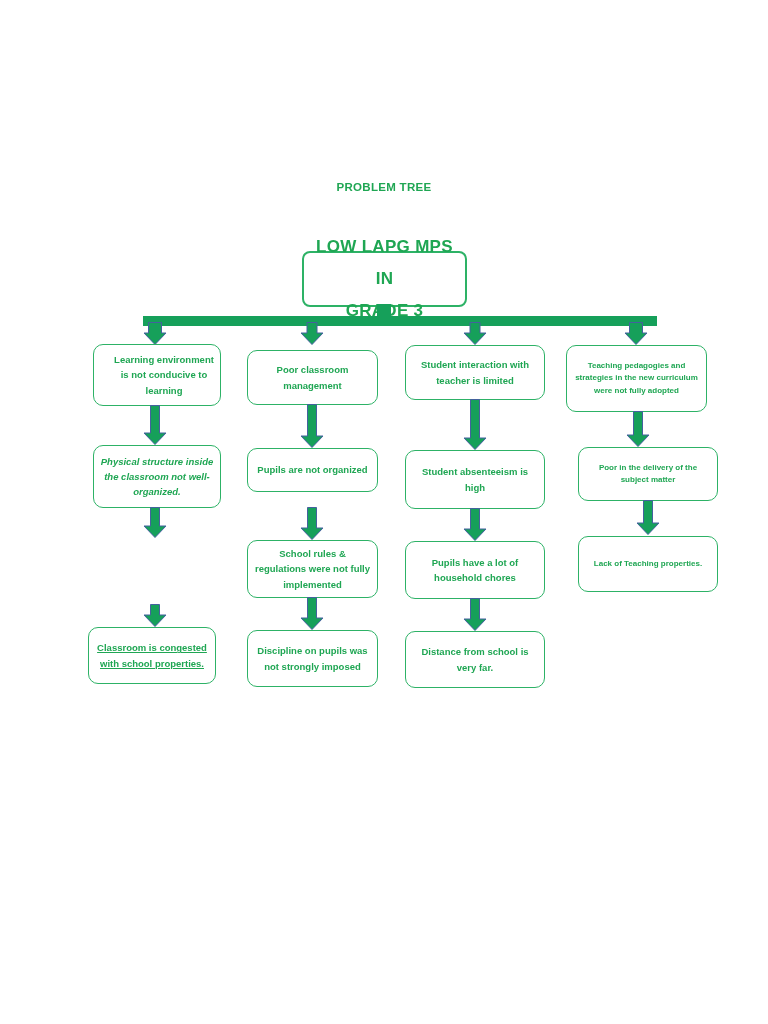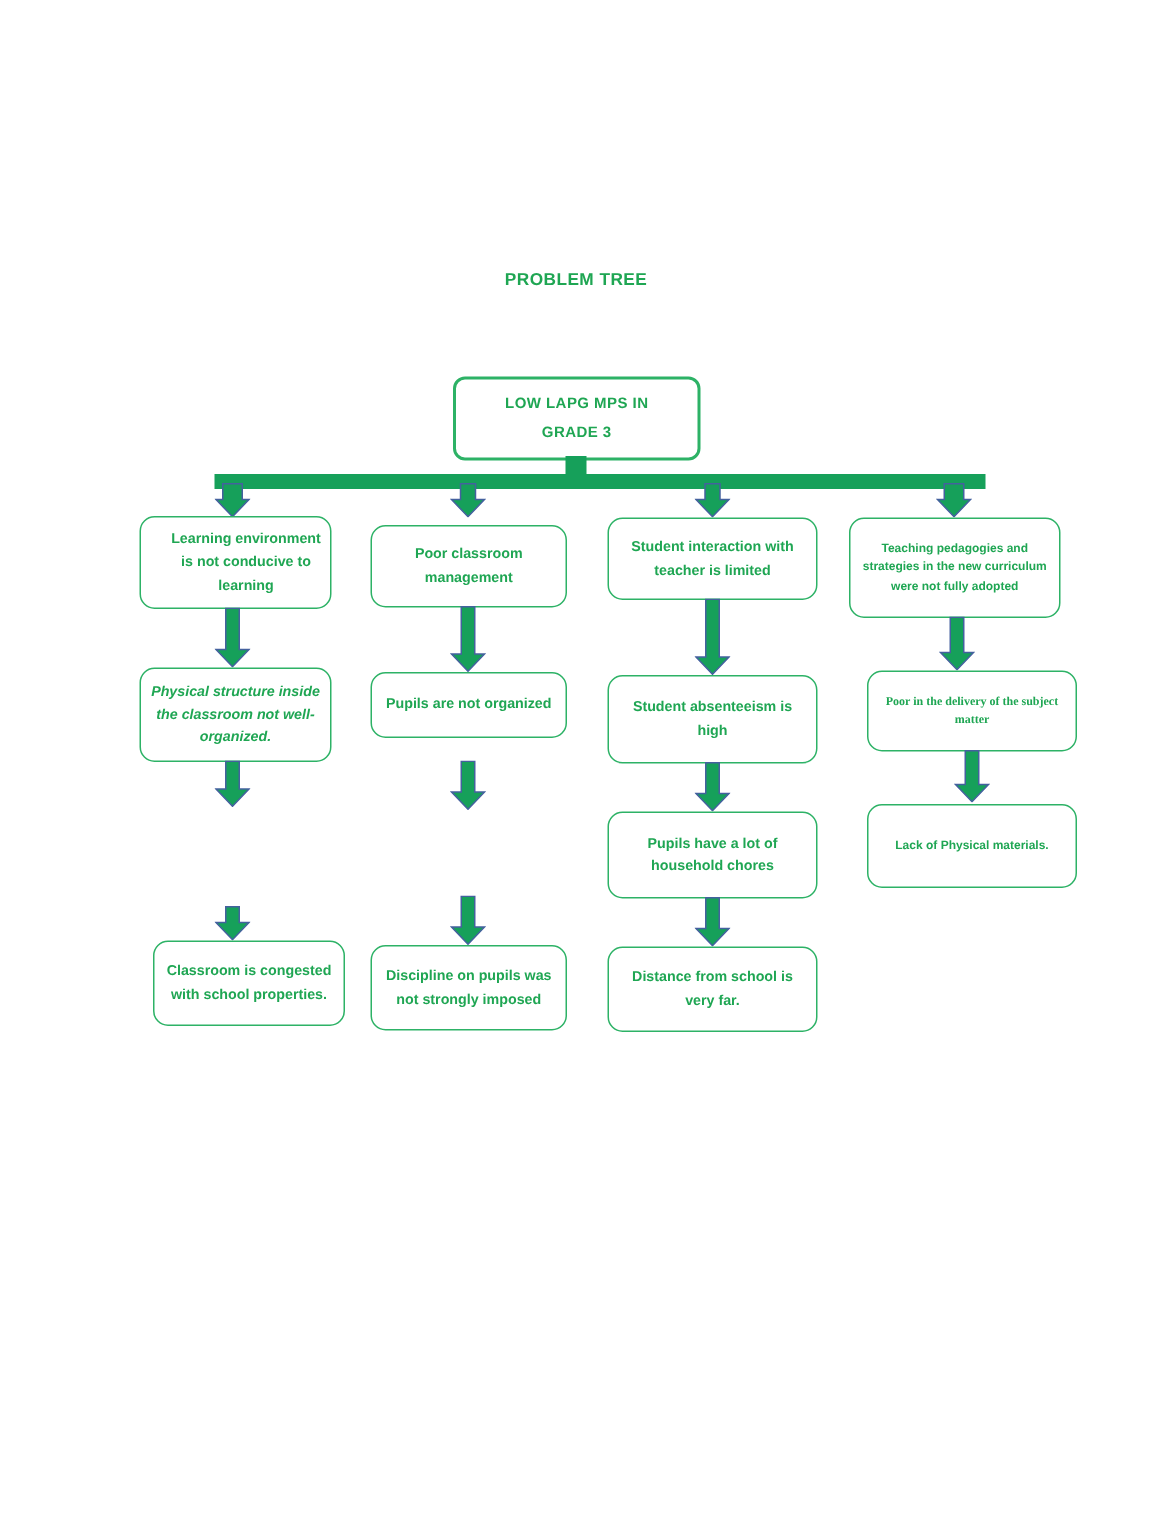--- a/index.html
+++ b/index.html
@@ -33,42 +33,42 @@
     display:flex;align-items:center;justify-content:center;
     text-align:center;
     font-weight:bold;
     font-size:9.5px;line-height:1.6;
     padding:4px 6px;
     background:var(--page-bg);
   }
   .tbox.small{font-size:8px;line-height:1.55;}
   .root-box{
     left:302px;top:251px;width:165px;height:56px;
-    font-size:10px;line-height:1.9;letter-spacing:.3px;
+    font-size:17px;line-height:1.9;letter-spacing:.3px;
     border-width:2px;border-radius:8px;
     flex-direction:column;
   }
   
   .c1r1{left:93px;top:344px;width:128px;height:62px;padding-left:20px;}
   .c1r2{left:93px;top:445px;width:128px;height:63px;font-style:italic;}
   .c1r3{left:93px;top:538px;width:128px;height:67px;}
-  .c1r4{left:102px;top:627px;width:128px;height:57px;}
+  .c1r4{left:88px;top:627px;width:128px;height:57px;text-decoration:underline;}
   
   .c2r1{left:247px;top:350px;width:131px;height:55px;}
   .c2r2{left:247px;top:448px;width:131px;height:44px;}
   .c2r3{left:247px;top:540px;width:131px;height:58px;}
   .c2r4{left:247px;top:630px;width:131px;height:57px;}
   
   .c3r1{left:405px;top:345px;width:140px;height:55px;}
   .c3r2{left:405px;top:450px;width:140px;height:59px;}
   .c3r3{left:405px;top:541px;width:140px;height:58px;}
   .c3r4{left:405px;top:631px;width:140px;height:57px;}
   
   .c4r1{left:566px;top:345px;width:141px;height:67px;}
-  .c4r2{left:578px;top:447px;width:140px;height:54px;font-family:Liberation Serif, serif;}
+  .c4r2{left:578px;top:447px;width:140px;height:54px;}
   .c4r3{left:578px;top:536px;width:140px;height:56px;}
 
   
   .stub{position:absolute;left:377px;top:304px;width:14px;height:14px;background:var(--connector);}
   .bar{position:absolute;left:143px;top:316px;width:514px;height:10px;background:var(--connector);}
 
   .arrow{position:absolute;}
   .arrow svg{display:block;}
   .arrow-shape{fill:var(--arrow-fill);stroke:var(--arrow-outline);stroke-width:1;}
 
@@ -152,20 +152,21 @@
       <svg width="24" height="44" viewBox="0 0 24 44">
         <polygon class="arrow-shape" points="7.5,0.5 16.5,0.5 16.5,32 23,32 12,43.5 1,32 7.5,32"></polygon>
       </svg>
     </div>
   <div class="tbox c2r2">Pupils are not organized</div>
   <div class="arrow a22" style="width: 24px; height: 33px;">
       <svg width="24" height="33" viewBox="0 0 24 33">
         <polygon class="arrow-shape" points="7.5,0.5 16.5,0.5 16.5,21 23,21 12,32.5 1,21 7.5,21"></polygon>
       </svg>
     </div>
+  <div class="tbox c2r3">School rules &amp; regulations were not fully implemented</div>
   <div class="arrow a23" style="width: 24px; height: 33px;">
       <svg width="24" height="33" viewBox="0 0 24 33">
         <polygon class="arrow-shape" points="7.5,0.5 16.5,0.5 16.5,21 23,21 12,32.5 1,21 7.5,21"></polygon>
       </svg>
     </div>
   <div class="tbox c2r4">Discipline on pupils was not strongly imposed</div>
 
   <div class="tbox c3r1">Student interaction with teacher is limited</div>
   <div class="arrow a31" style="width: 24px; height: 51px;">
       <svg width="24" height="51" viewBox="0 0 24 51">
@@ -191,15 +192,15 @@
       <svg width="24" height="36" viewBox="0 0 24 36">
         <polygon class="arrow-shape" points="7.5,0.5 16.5,0.5 16.5,24 23,24 12,35.5 1,24 7.5,24"></polygon>
       </svg>
     </div>
   <div class="tbox c4r2 small">Poor in the delivery of the subject matter</div>
   <div class="arrow a42" style="width: 24px; height: 35px;">
       <svg width="24" height="35" viewBox="0 0 24 35">
         <polygon class="arrow-shape" points="7.5,0.5 16.5,0.5 16.5,23 23,23 12,34.5 1,23 7.5,23"></polygon>
       </svg>
     </div>
-  <div class="tbox c4r3 small">Lack of Physical materials.</div>
+  <div class="tbox c4r3 small">Lack of Teaching properties.</div>
 
 </div>
 
 </body></html>

